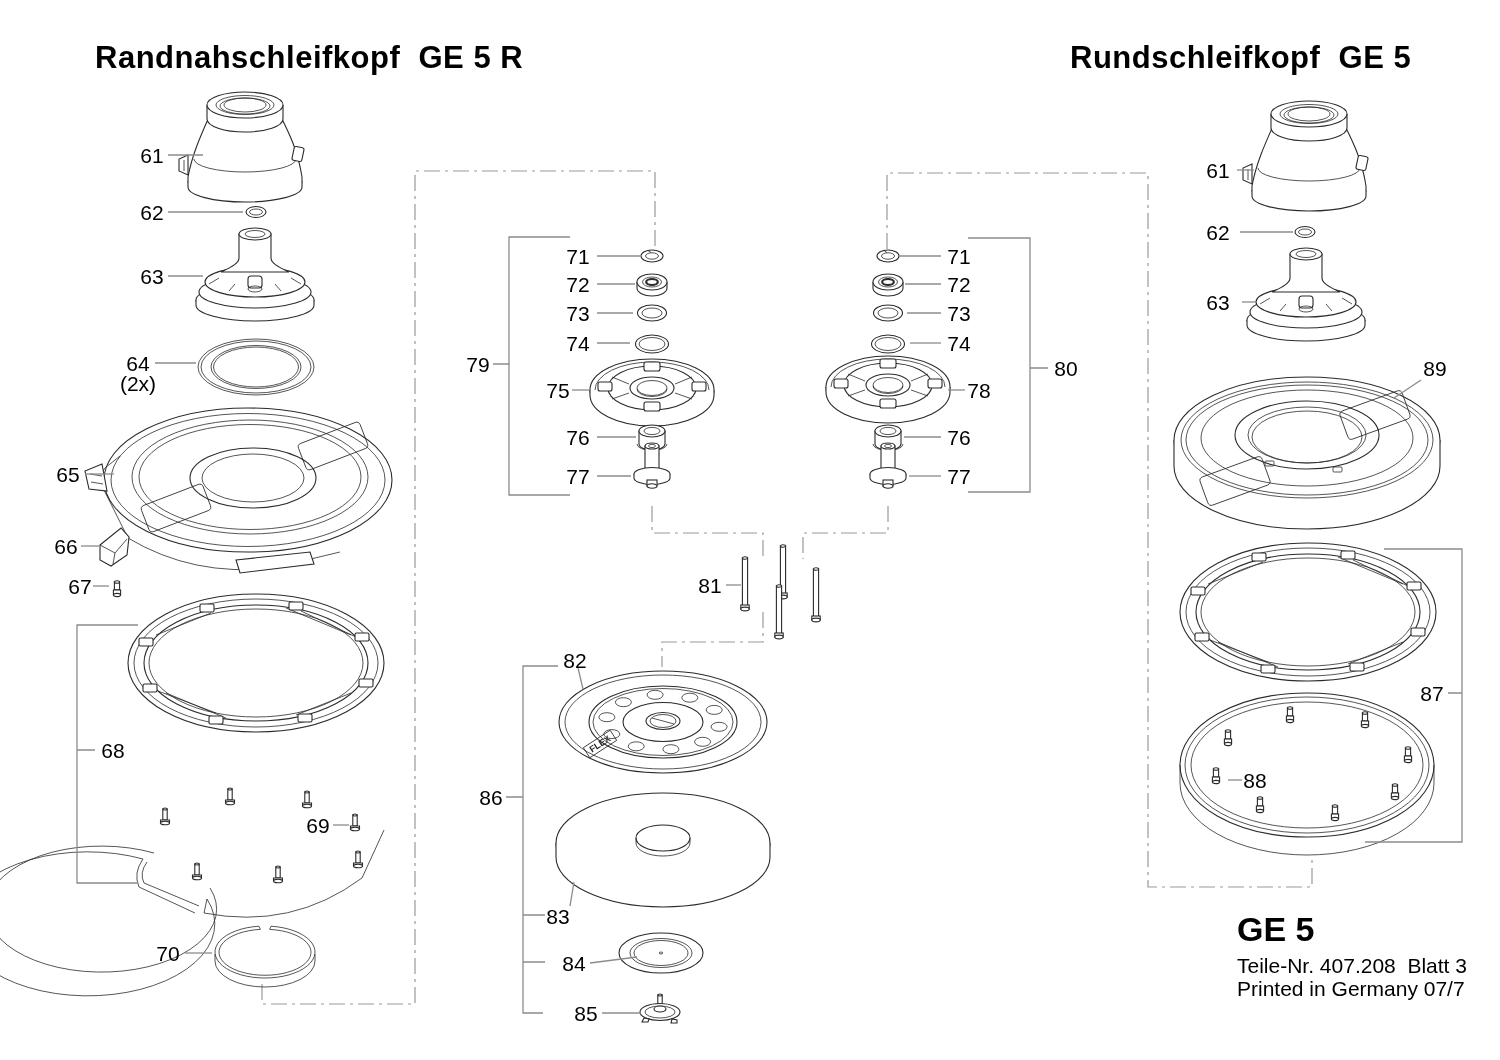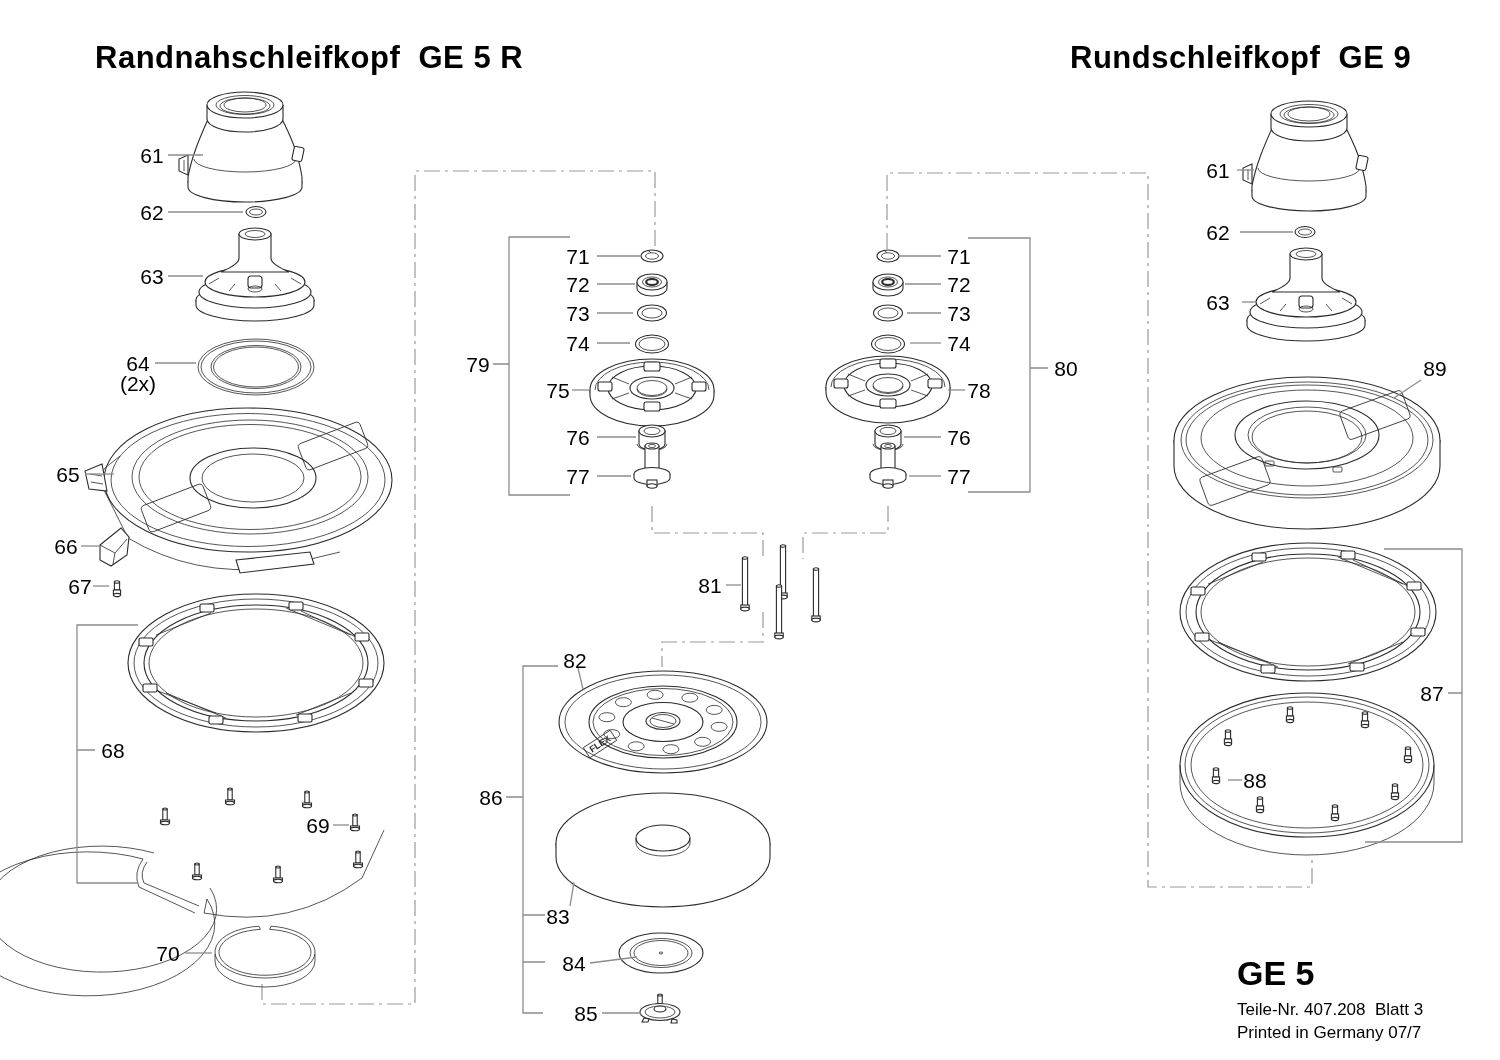--- a/index.html
+++ b/index.html
@@ -2,39 +2,39 @@
 <html><head>
 <meta charset="utf-8">
 <style>
   html,body{margin:0;padding:0;background:#fff;}
   #page{position:relative;width:1500px;height:1060px;background:#fff;overflow:hidden;
         font-family:"Liberation Sans",sans-serif;color:#000;}
   #diagram-svg{position:absolute;left:0;top:0;}
   .title{position:absolute;top:40px;font-size:31px;font-weight:bold;letter-spacing:.5px;white-space:pre;}
   #title-left{left:95px;}
   #title-right{left:1070px;}
-  #title-block{position:absolute;left:1237px;top:912px;margin-top:44px;}
+  #title-block{position:absolute;left:1237px;top:912px;}
   .f1{font-size:34px;font-weight:bold;line-height:35px;white-space:pre;}
-  .f2{font-size:17px;line-height:23px;white-space:pre;}
+  .f2{font-size:21px;line-height:23px;white-space:pre;}
   .f2.first{margin-top:7px;}
   
   .ph{fill:none;stroke:#9a9a9a;stroke-width:1.2;stroke-dasharray:16 5 3 5;}
   .br{fill:none;stroke:#8c8c8c;stroke-width:1.3;}
   .co{font-family:"Liberation Sans",sans-serif;font-size:21px;fill:#000;text-anchor:middle;dominant-baseline:central;}
   .s{fill:#fff;stroke:#2b2b2b;stroke-width:1.1;}
   .d{fill:none;stroke:#2b2b2b;stroke-width:.8;}
   .flex-mark{font-family:"Liberation Sans",sans-serif;font-size:9px;font-weight:bold;fill:#2b2b2b;text-anchor:middle;dominant-baseline:central;}
 </style>
 </head>
 <body>
 
 <div id="page">
 
   <div class="title" id="title-left">Randnahschleifkopf  GE 5 R</div>
-  <div class="title" id="title-right">Rundschleifkopf  GE 9</div>
+  <div class="title" id="title-right">Rundschleifkopf  GE 5</div>
 
   <svg id="diagram-svg" width="1500" height="1060" viewBox="0 0 1500 1060">
     <defs>
       <g id="sym-cone">
         <path class="s" d="M-36,14 C-44,32 -53,52 -57,74 L-57,78 A57,15 0 0 0 57,78 L57,74 C53,48 44,30 36,14 Z"></path>
         <path class="s" d="M-57,78 v6 a57,15 0 0 0 114,0 v-6"></path>
         <path class="d" d="M-51,56 A51,13 0 0 0 51,56"></path>
         <path class="s" d="M-38,2 v14 a38,13 0 0 0 76,0 v-14"></path>
         <ellipse class="s" cy="2" rx="38" ry="13"></ellipse>
         <ellipse class="d" cy="2" rx="29" ry="9.5"></ellipse>

